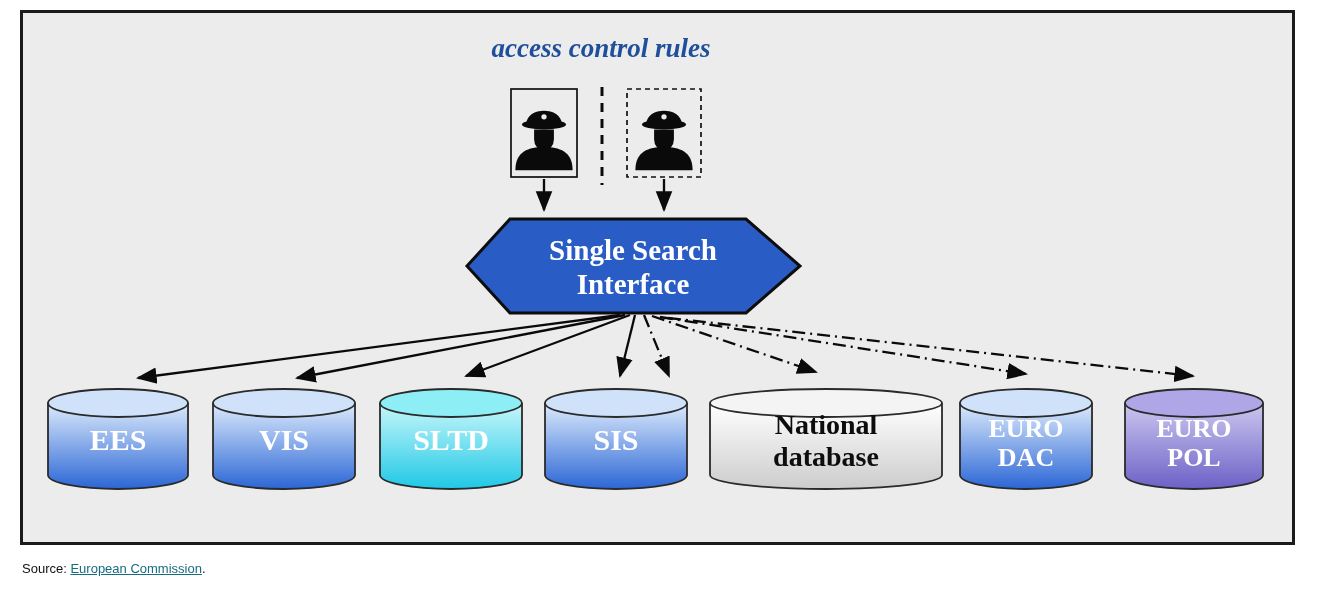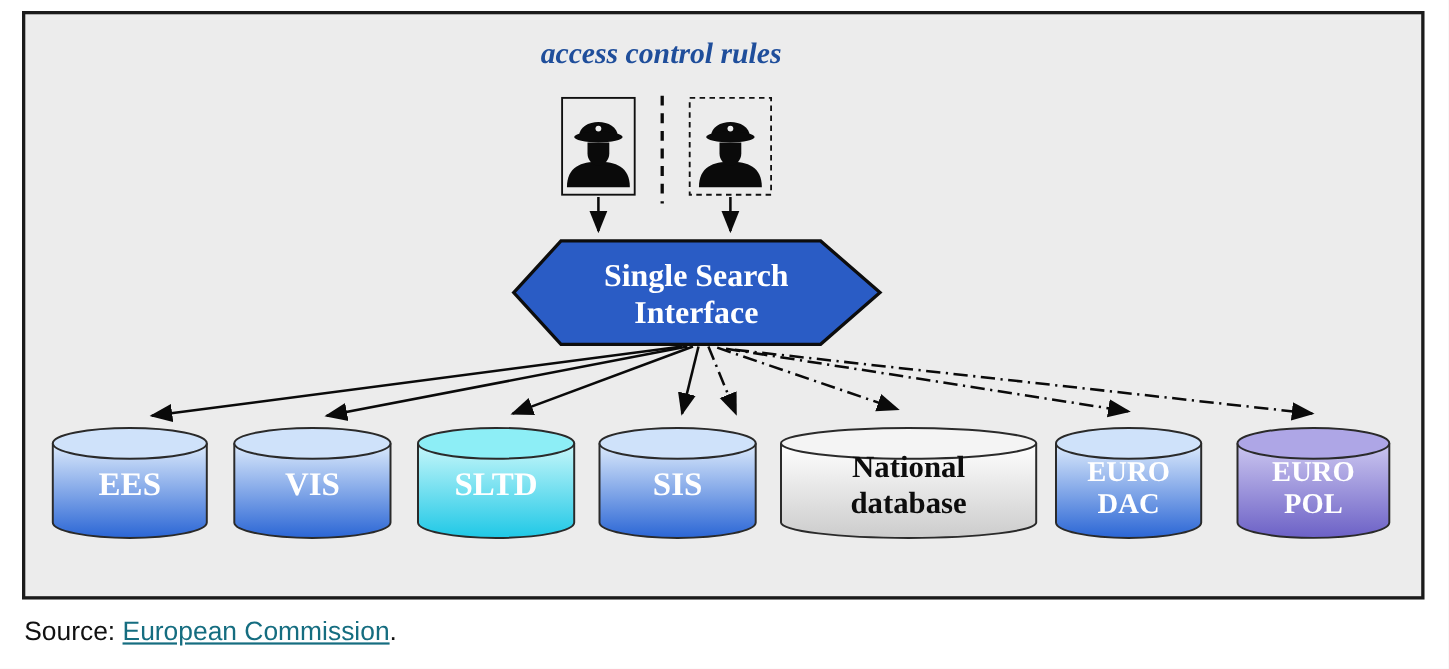--- a/index.html
+++ b/index.html
@@ -49,21 +49,21 @@
   .officer-box { fill: none; stroke: #101010; stroke-width: 1.7; }
   .arrow-line { stroke: #0a0a0a; stroke-width: 2.3; fill: none; }
   .dashdot { stroke-dasharray: 13 5 2 5; }
   .separator { stroke: #0a0a0a; stroke-width: 3; stroke-dasharray: 9 7; fill: none; }
 
   .source-caption {
     position: absolute;
     left: 22px;
     top: 561px;
     margin: 0;
-    font-size: 24px;
+    font-size: 13px;
     color: #111111;
   }
   .source-caption a {
     color: #156d80;
     text-decoration: underline;
     cursor: pointer;
   }
 </style>
 </head>
 <body>

